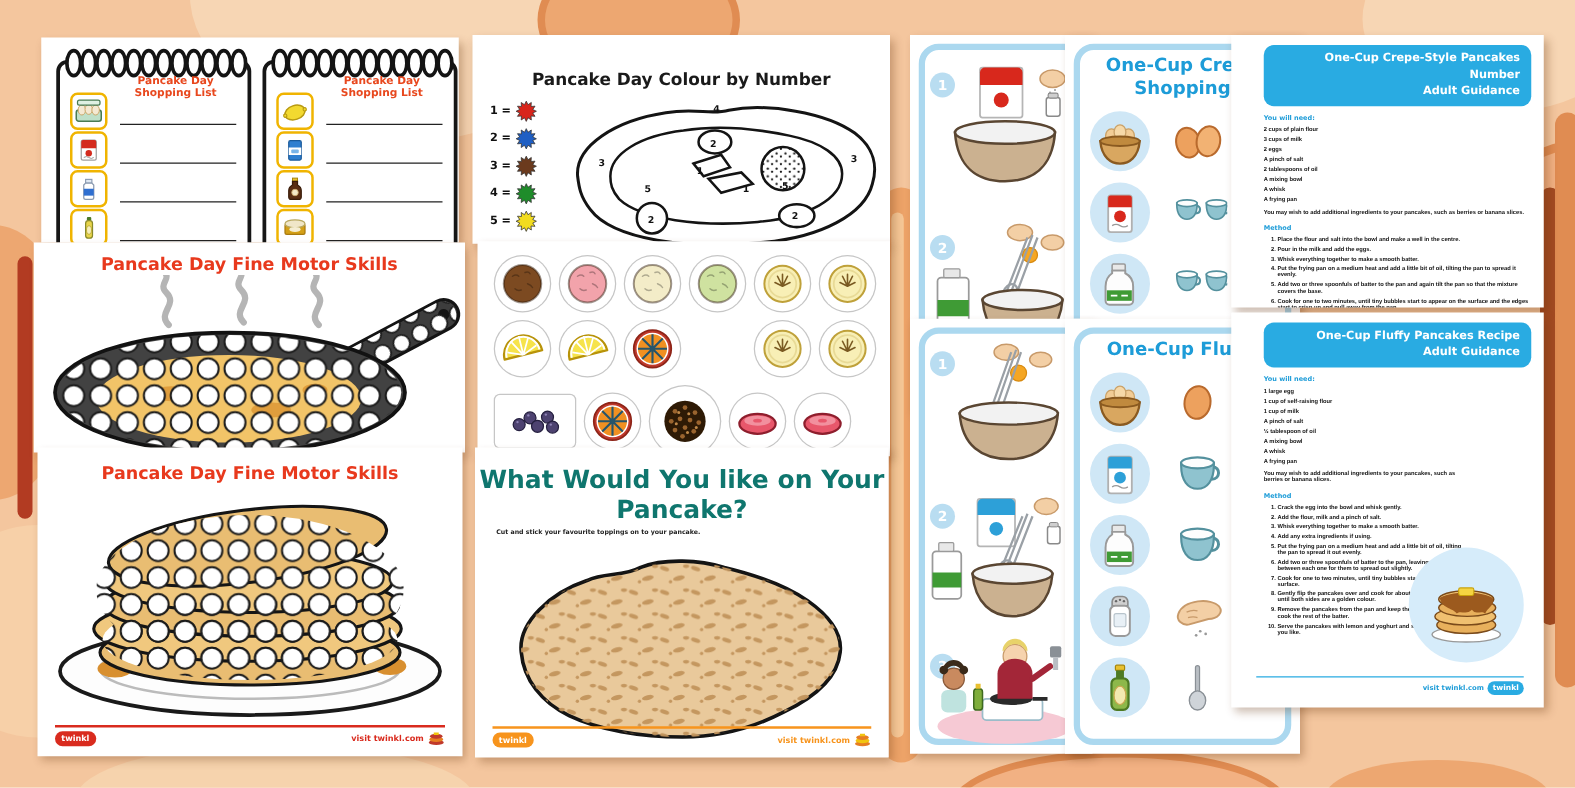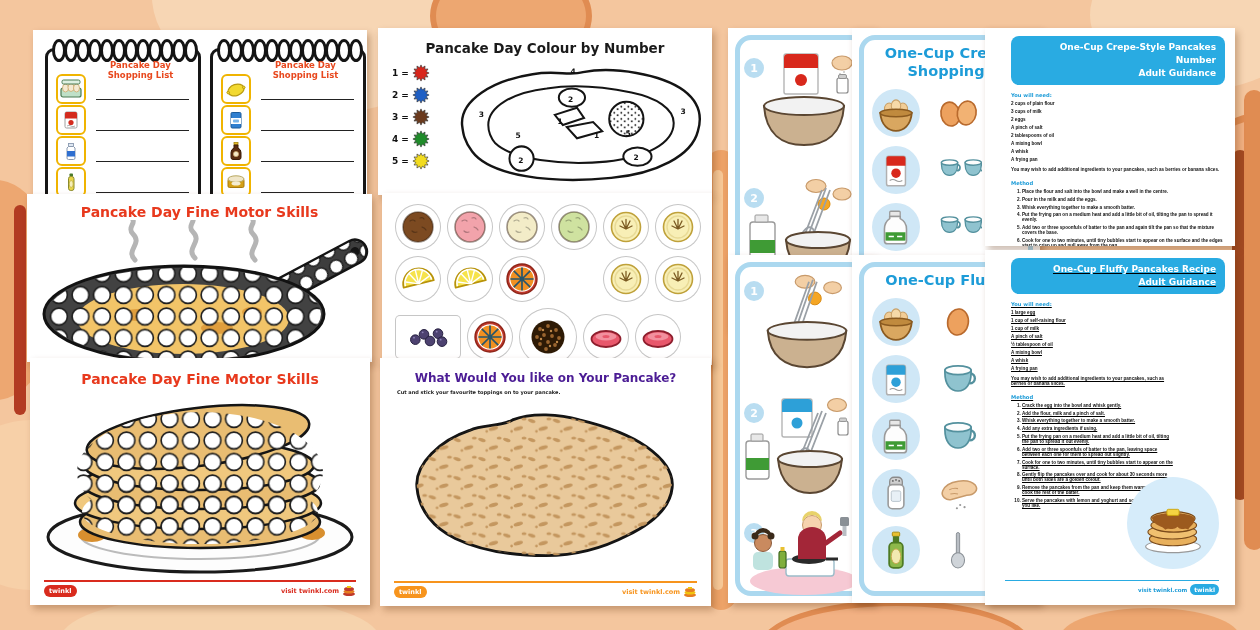--- a/index.html
+++ b/index.html
@@ -13,22 +13,22 @@
   .notebook{position:absolute;top:18px;width:150px;height:210px;background:#fff;border:3px solid #161616;border-radius:9px;}
   .spiral{position:absolute;top:-12px;width:8px;height:17px;border:3px solid #141414;border-radius:50%;background:#fff;}
   .nb-title{position:absolute;top:9px;left:40px;right:5px;font:bold 8.5px "DejaVu Sans",sans-serif;color:#e8481e;text-align:center;}
   .nb-rows{position:absolute;top:22px;left:8px;right:9px;}
   .nb-row{display:flex;align-items:flex-end;height:31px;}
   .icon-box{width:26px;height:26px;border:2.5px solid #f0b400;border-radius:6px;background:#fff;display:flex;align-items:center;justify-content:center;flex:0 0 auto;}
   .nb-line{flex:1;border-bottom:1.6px solid #222;margin:0 0 4px 10px;}
 
   
   .red-title{color:#e8391d;font-size:14px;margin-top:10px;}
-  .black-title{color:#1a1a1a;font-size:13.5px;margin-top:12px;}
-  .orange-title{color:#4c1d95;font-size:12px;margin-top:13px;}
+  .black-title{color:#1a1a1a;font-size:13.5px;margin-top:28px;}
+  .orange-title{color:#0f766e;font-size:20px;margin-top:13px;}
   .subtitle{font:bold 5px "DejaVu Sans",sans-serif;color:#222;margin:4px 0 0 17px;}
 
   .page-footer{position:absolute;left:14px;right:14px;bottom:8px;}
   .footer-line{border-top:2px solid var(--c);margin-bottom:3px;}
   .footer-row{display:flex;justify-content:space-between;align-items:center;}
   .brand-pill{font:bold 6.5px "DejaVu Sans",sans-serif;color:#fff;background:var(--c);border-radius:8px;padding:2px 5px;}
   .visit{font:bold 6.5px "DejaVu Sans",sans-serif;color:var(--c);display:flex;align-items:center;gap:3px;}
 
   
   .cbn-body{display:flex;margin-top:6px;}
@@ -889,21 +889,21 @@
               <use href="#i-oil"></use>
             </svg>
           </span>
           <svg width="48" height="40" viewBox="0 0 44 36">
             <use href="#q-spoon"></use>
           </svg>
         </div>
       </div>
   </div>
 
-  <div class="recipe-card" style="left:985px;top:250px;width:250px;height:355px;z-index:6;overflow:hidden;text-decoration:underline;">
+  <div class="recipe-card" style="left:985px;top:250px;width:250px;height:316px;z-index:6;overflow:hidden;">
     <div class="recipe-header">
       <div>One-Cup Fluffy Pancakes Recipe</div>
       <div>Adult Guidance</div>
     </div>
     <div class="recipe-body" style="padding-right:60px;">
       <div class="need-label">You will need:</div>
       <ul class="ing-list">
 
       <li>1 large egg</li>
           <li>1 cup of self-raising flour</li>

